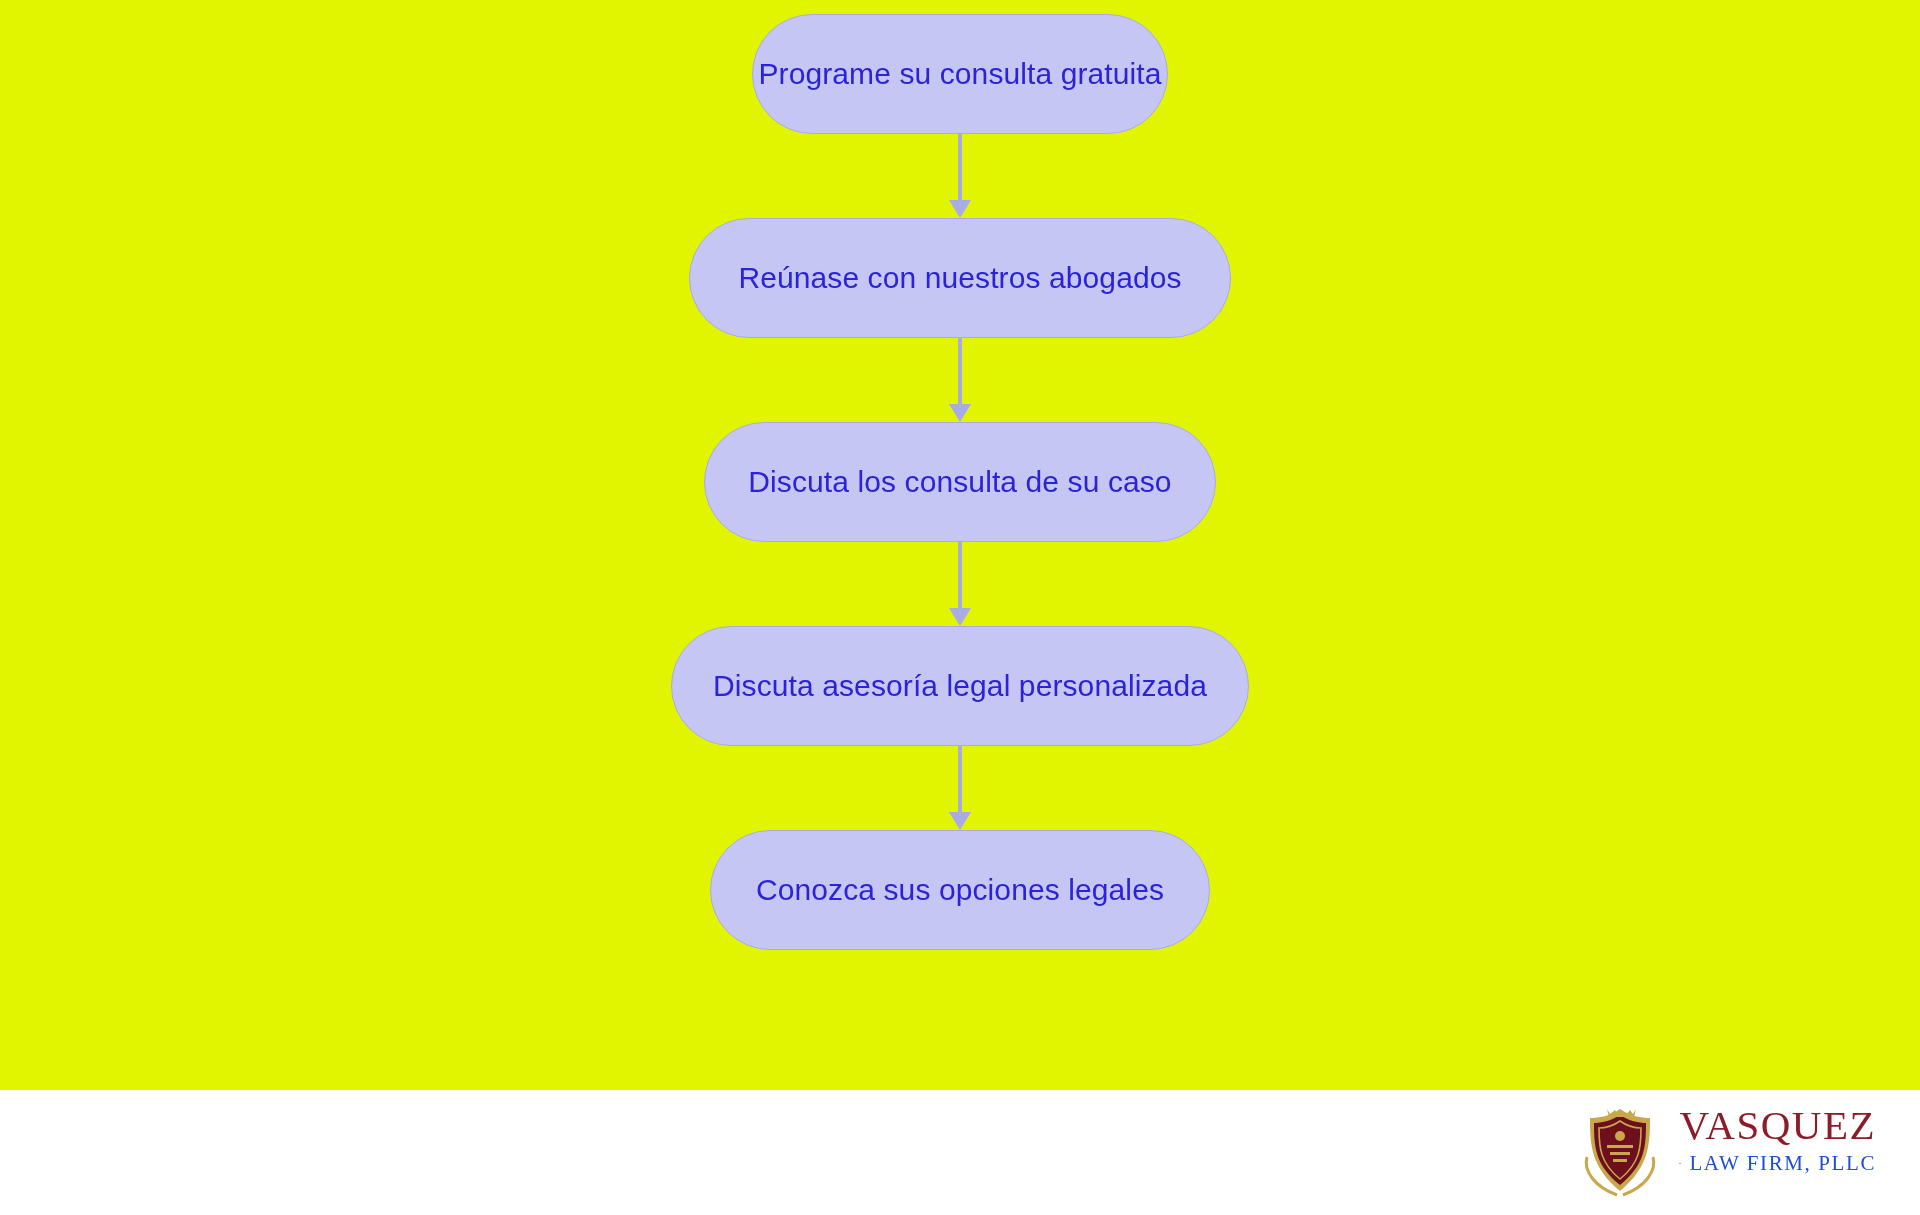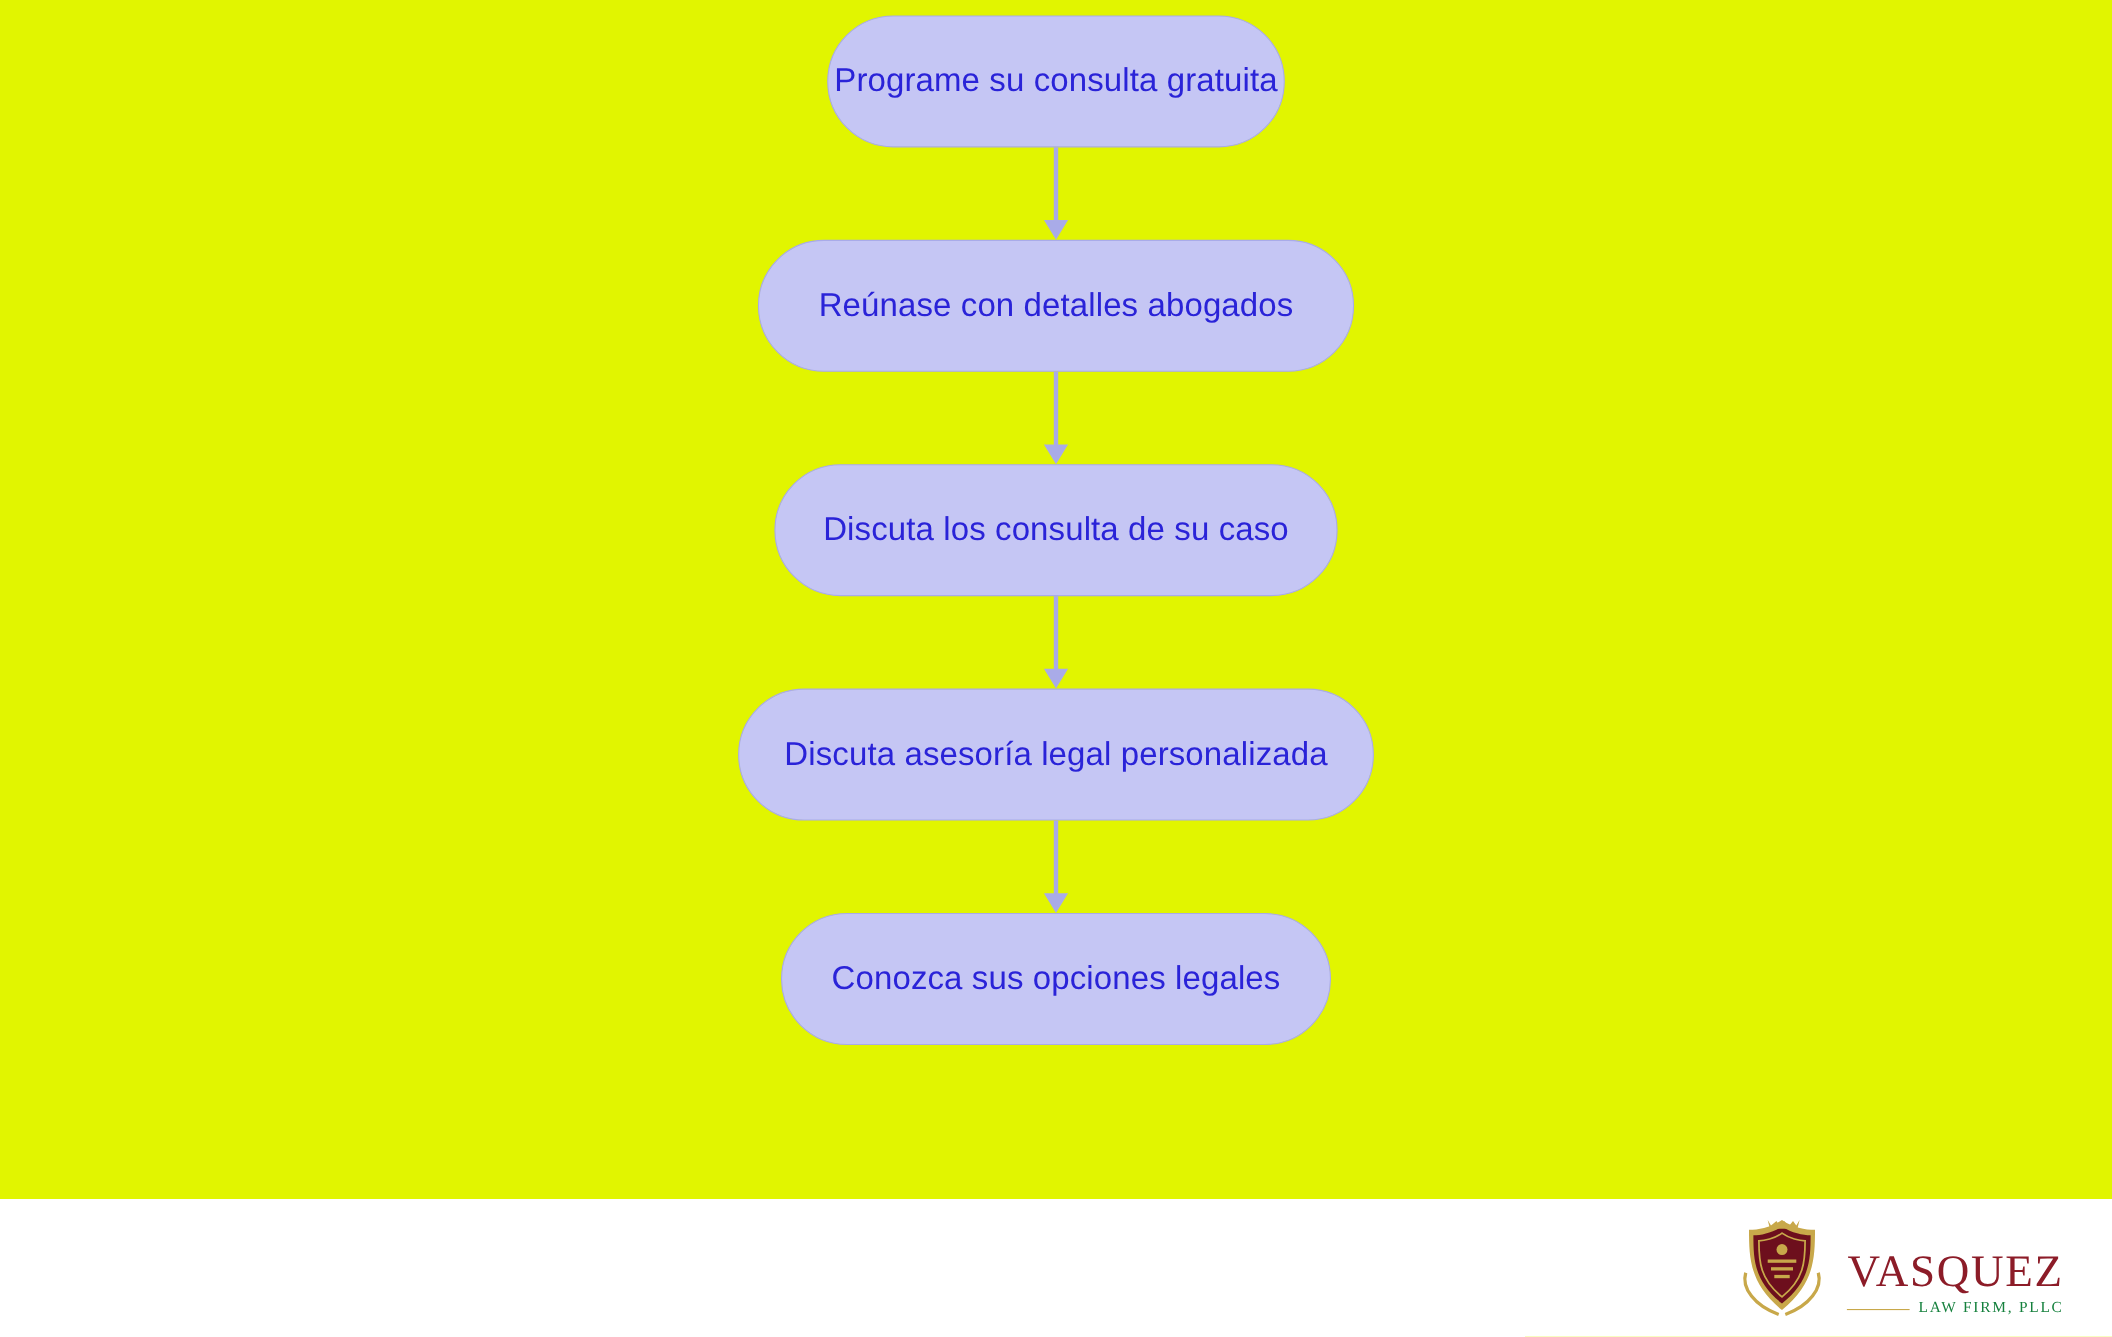--- a/index.html
+++ b/index.html
@@ -82,21 +82,21 @@
     top: 1090px;
     width: 1920px;
     height: 125px;
     background: #ffffff;
   }
   .logo {
     position: absolute;
     right: 44px;
     top: 1105px;
     display: flex;
-    align-items: flex-end;
+    align-items: flex-start;
     gap: 16px;
   }
   .crest {
     position: relative;
     width: 86px;
     height: 92px;
     flex: 0 0 auto;
   }
   .logo-text {
     display: flex;
@@ -118,23 +118,23 @@
     margin-top: 7px;
     width: 100%;
   }
   .logo-rule {
     height: 1px;
     background: #c8a84a;
     flex: 1 1 auto;
   }
   .logo-sub {
     font-family: "Liberation Serif", serif;
-    font-size: 14px;
+    font-size: 21px;
     letter-spacing: 1.6px;
-    color: #15803d;
+    color: #1d4ed8;
     line-height: 1;
     white-space: nowrap;
   }
 </style>
 </head>
 <body>
 
 <div class="canvas">
 
   <div class="diagram-area">
@@ -143,21 +143,21 @@
       <div class="node" style="margin-top:14px;width:416px;">
         <span class="node-label">Programe su consulta gratuita</span>
       </div>
 
       <div class="connector" style="height:84px;">
         <div class="line"></div>
         <div class="arrowhead"></div>
       </div>
 
       <div class="node" style="width:542px;">
-        <span class="node-label">Reúnase con detalles abogados</span>
+        <span class="node-label">Reúnase con nuestros abogados</span>
       </div>
 
       <div class="connector" style="height:84px;">
         <div class="line"></div>
         <div class="arrowhead"></div>
       </div>
 
       <div class="node" style="width:512px;">
         <span class="node-label">Discuta los consulta de su caso</span>
       </div>

